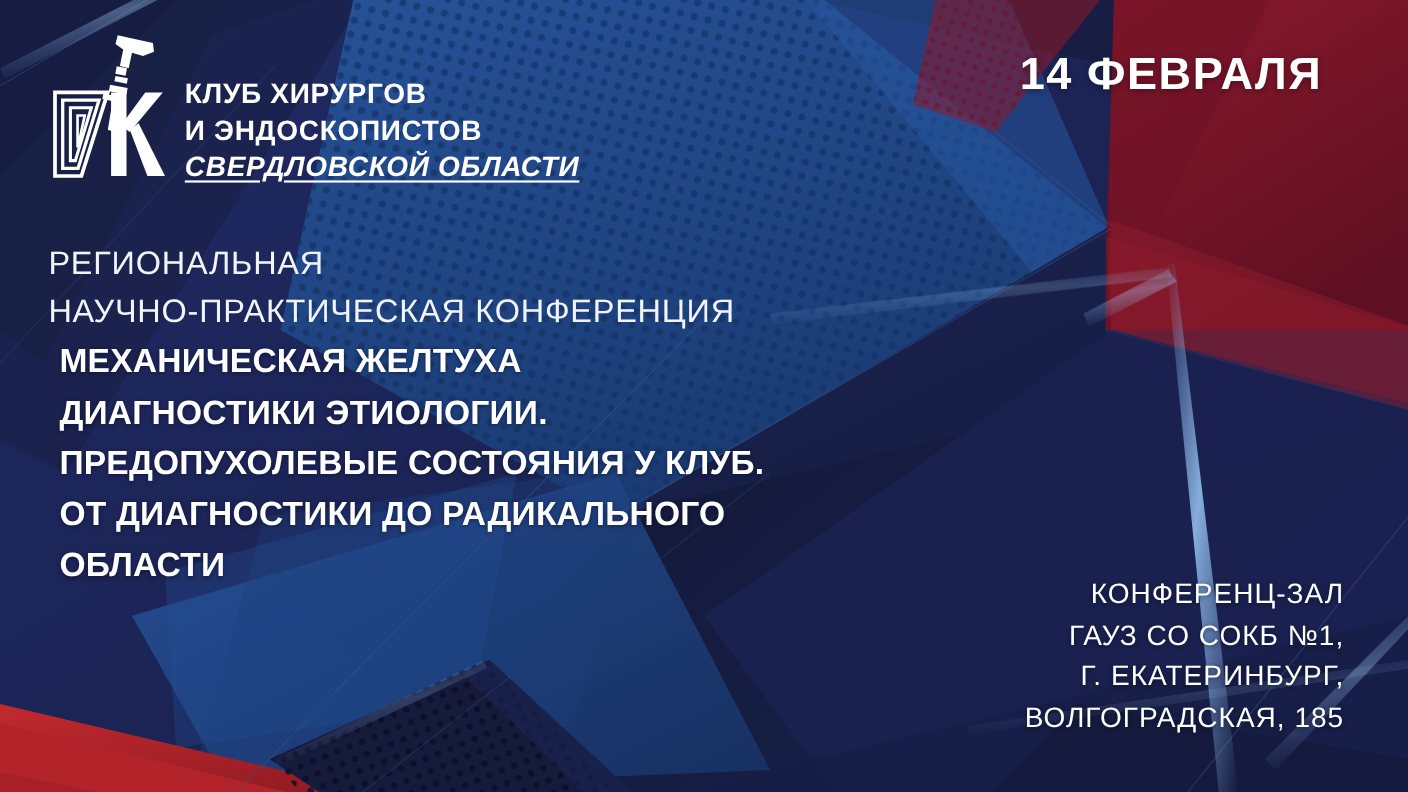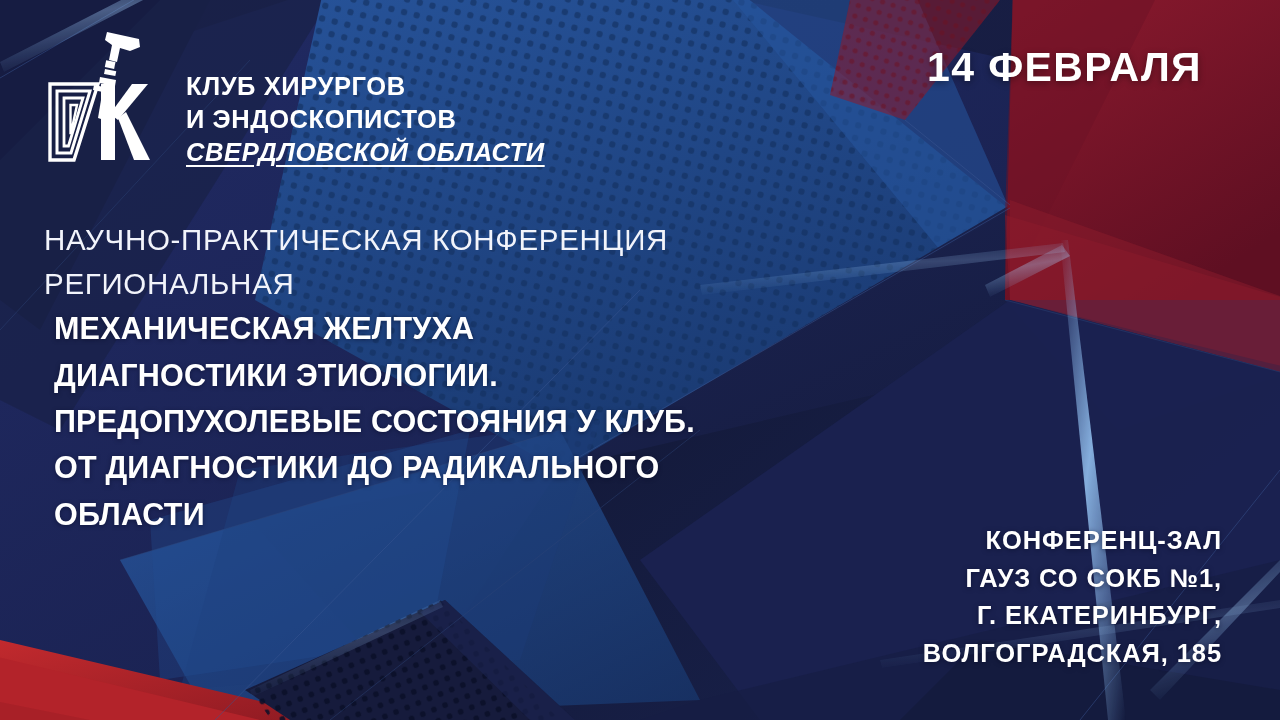--- a/index.html
+++ b/index.html
@@ -19,21 +19,21 @@
   
   .bg{position:absolute;inset:0;overflow:hidden;}
   .bg svg{position:absolute;inset:0;width:1280px;height:720px;display:block;}
 
   
   #logo-block{
     position:absolute;
     left:44px; top:28px;
     display:flex;
     align-items:center;
-    gap:30px;
+    gap:12px;
     z-index:8;
   }
   #logo-mark{width:112px;height:140px;flex:0 0 auto;}
   #logo-text{
     display:flex;flex-direction:column;
     justify-content:center;
     margin-top:42px;
   }
   .logo-line{
     color:#ffffff;
@@ -92,21 +92,21 @@
   
   #venue-block{
     position:absolute;
     right:58px; bottom:48px;
     z-index:8;
     text-align:right;
   }
   .v-line{
     color:#ffffff;
     font-size:25.5px;
-    font-weight:bold;
+    font-weight:normal;
     letter-spacing:0.9px;
     line-height:1.47;
     white-space:nowrap;
     text-shadow:0 1px 5px rgba(5,10,35,.55);
   }
 </style>
 </head>
 <body>
 
 <div id="poster">
@@ -294,22 +294,22 @@
     <div id="logo-text">
       <div class="logo-line">КЛУБ ХИРУРГОВ</div>
       <div class="logo-line">И ЭНДОСКОПИСТОВ</div>
       <div class="logo-line italic">СВЕРДЛОВСКОЙ ОБЛАСТИ</div>
     </div>
   </div>
 
   <div id="date-badge">14 ФЕВРАЛЯ</div>
 
   <div id="title-block">
+    <div class="t-light">РЕГИОНАЛЬНАЯ</div>
     <div class="t-light">НАУЧНО-ПРАКТИЧЕСКАЯ КОНФЕРЕНЦИЯ</div>
-    <div class="t-light">РЕГИОНАЛЬНАЯ</div>
     <div class="t-bold">МЕХАНИЧЕСКАЯ ЖЕЛТУХА</div>
     <div class="t-bold">ДИАГНОСТИКИ ЭТИОЛОГИИ.</div>
     <div class="t-bold">ПРЕДОПУХОЛЕВЫЕ СОСТОЯНИЯ У КЛУБ.</div>
     <div class="t-bold">ОТ ДИАГНОСТИКИ ДО РАДИКАЛЬНОГО</div>
     <div class="t-bold">ОБЛАСТИ</div>
   </div>
 
   <div id="venue-block">
     <div class="v-line">КОНФЕРЕНЦ-ЗАЛ</div>
     <div class="v-line">ГАУЗ СО СОКБ №1,</div>

